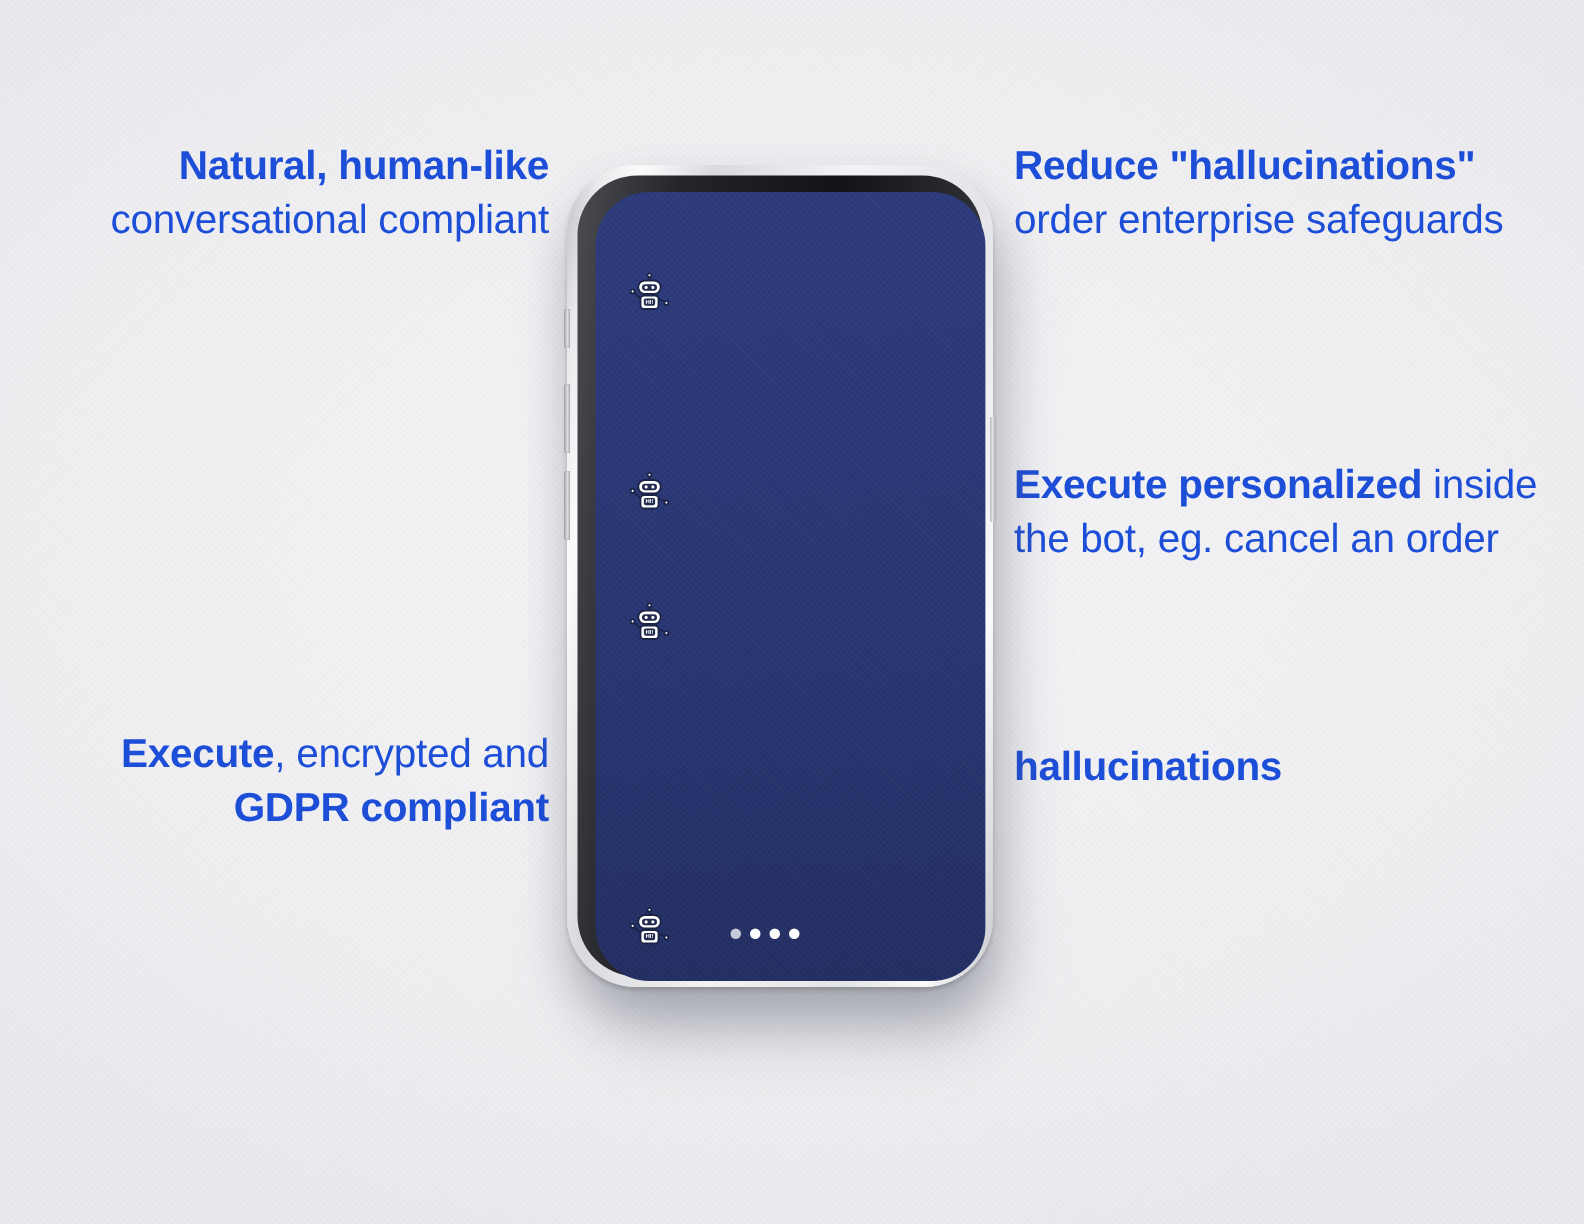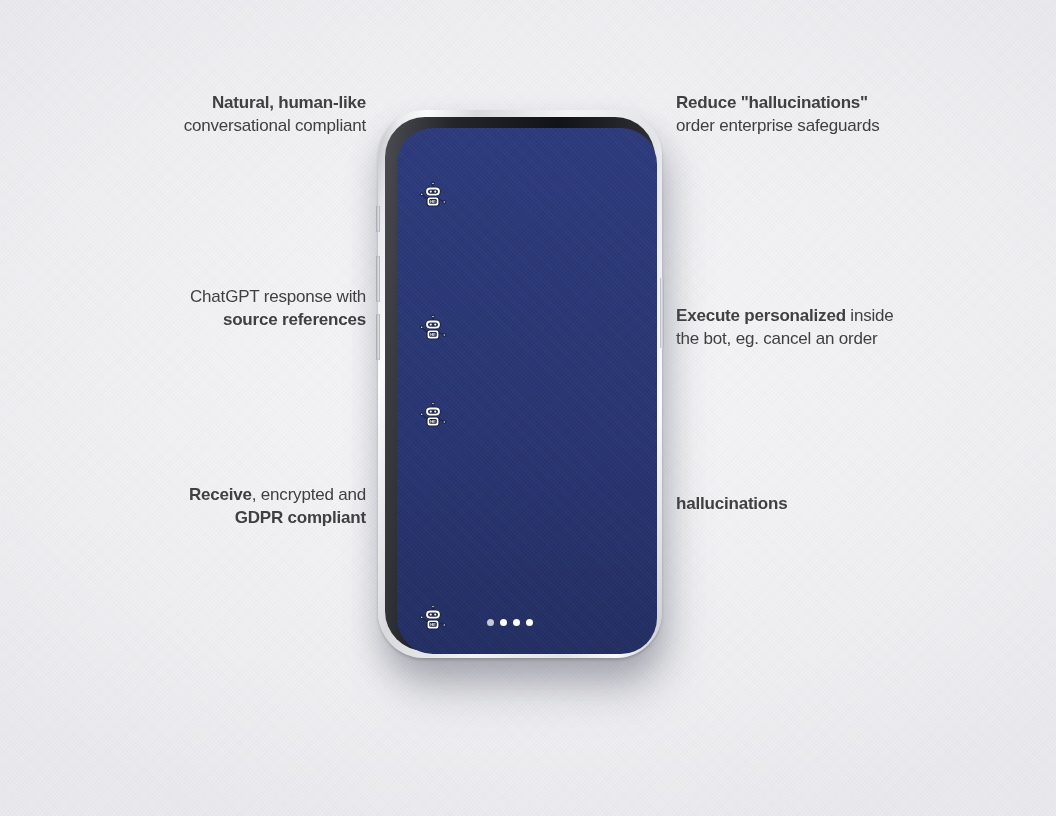--- a/index.html
+++ b/index.html
@@ -27,22 +27,22 @@
   }
 
   .stage {
     position: absolute;
     inset: 0;
   }
 
   
   .callout {
     position: absolute;
-    color: #404040;
-    font-size: 17px;
+    color: #1d4ed8;
+    font-size: 27px;
     line-height: 1.34;
     letter-spacing: -0.2px;
     white-space: nowrap;
   }
   .callout .ln { display: block; }
   .callout b { font-weight: 700; }
   .left  { text-align: right; }
   .right { text-align: left; }
 
   
@@ -167,27 +167,23 @@
 
 <div class="bg-texture"></div>
 
 <div class="stage">
 
   <div class="callout left" id="callout-natural">
     <span class="ln"><b>Natural, human-like</b></span>
     <span class="ln">conversational compliant</span>
   </div>
 
-  <div class="callout left" id="callout-chatgpt">
-    <span class="ln">ChatGPT response with</span>
-    <span class="ln"><b>source references</b></span>
-  </div>
 
   <div class="callout left" id="callout-secure">
-    <span class="ln"><b>Receive</b><span>, encrypted and</span></span>
+    <span class="ln"><b>Execute</b><span>, encrypted and</span></span>
     <span class="ln"><b>GDPR compliant</b></span>
   </div>
 
   <div class="callout right" id="callout-reduce">
     <span class="ln"><b>Reduce "hallucinations"</b></span>
     <span class="ln">order enterprise safeguards</span>
   </div>
 
   <div class="callout right" id="callout-execute">
     <span class="ln"><b>Execute personalized</b><span> inside</span></span>

